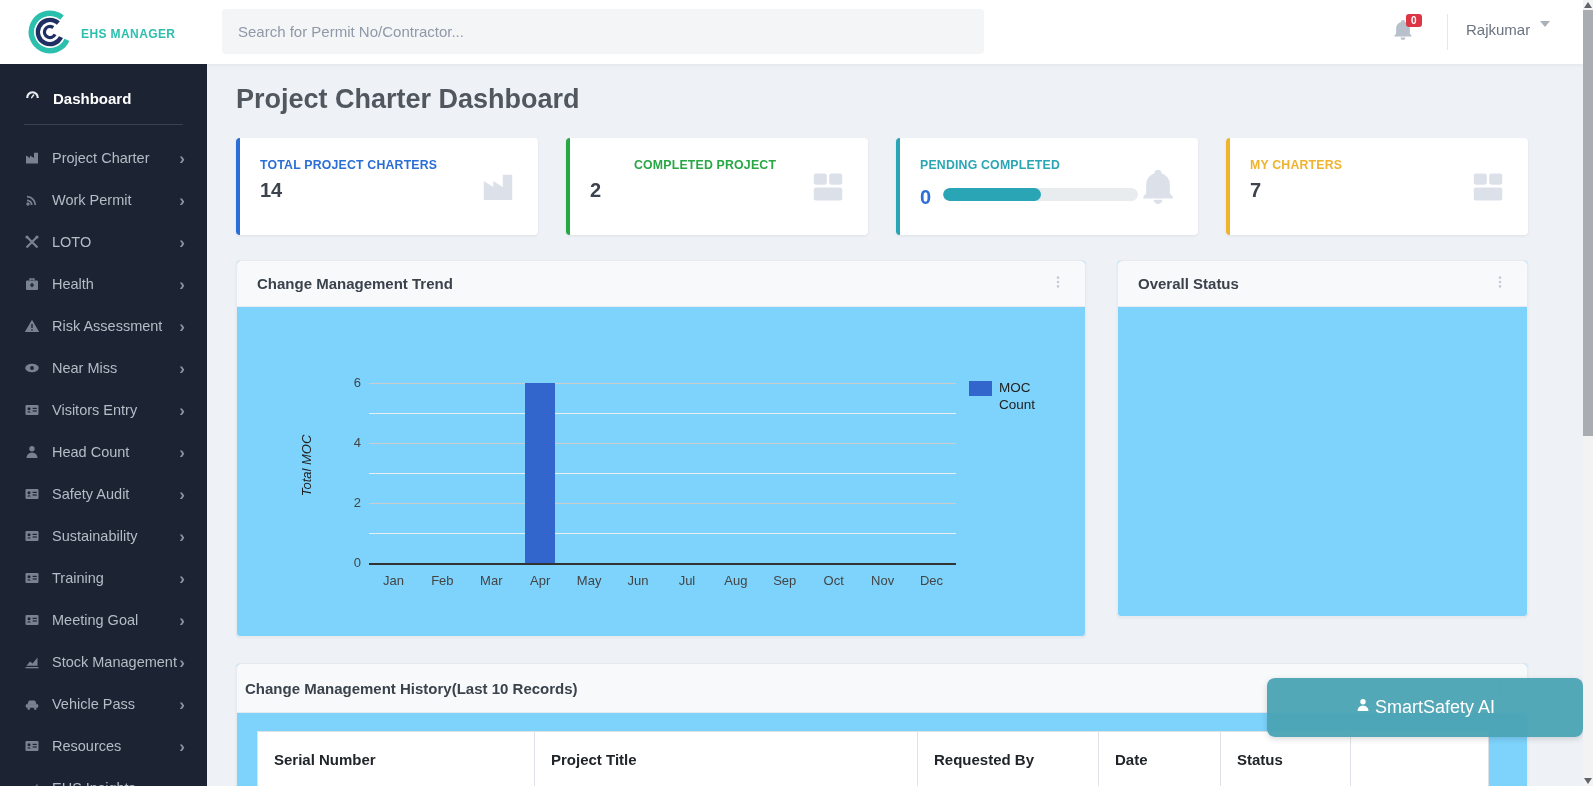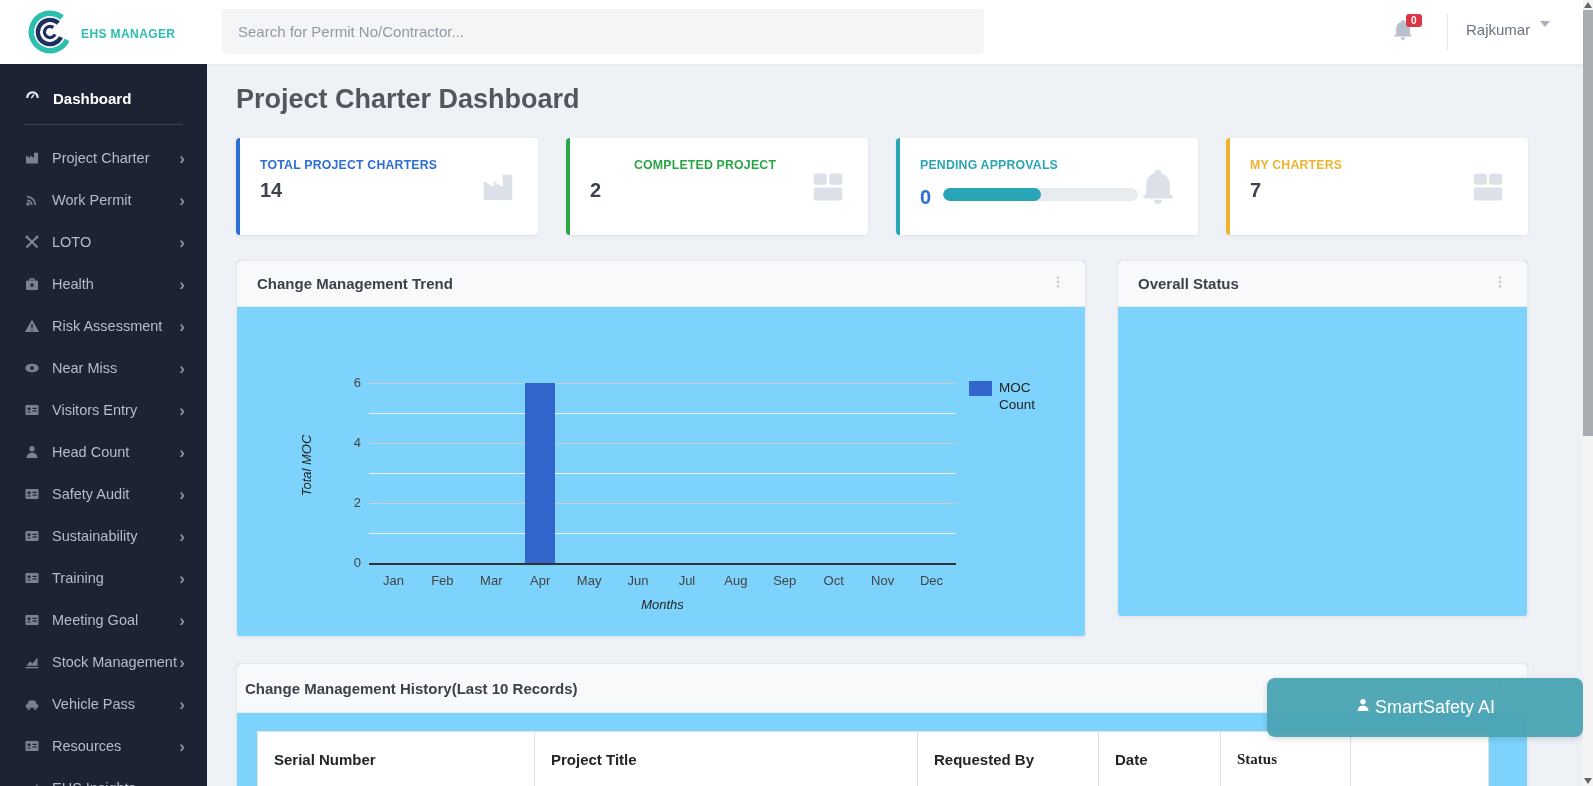--- a/index.html
+++ b/index.html
@@ -343,21 +343,21 @@
     <div class="stat-card" style="border-left-color: rgb(40, 167, 69);">
       <div class="stat-label" style="color: rgb(40, 167, 69); margin-left: 44px;">COMPLETED PROJECT</div>
       <div class="stat-value">2</div>
       <span class="stat-icon-slot"><svg viewBox="0 0 16 16" fill="currentColor">
             <rect x="2" y="2.3" width="5.5" height="4.7" rx=".9"></rect>
             <rect x="8.5" y="2.3" width="5.5" height="4.7" rx=".9"></rect>
             <rect x="2" y="8.2" width="12" height="5.5" rx=".9"></rect>
           </svg></span>
     </div>
     <div class="stat-card" style="border-left-color: rgb(42, 165, 181);">
-      <div class="stat-label" style="color: rgb(42, 165, 181);">PENDING APPROVALS</div>
+      <div class="stat-label" style="color: rgb(42, 165, 181);">PENDING COMPLETED</div>
       <div class="stat-row">
         <div class="stat-value" style="color: rgb(43, 110, 214);">0</div>
         <div class="progress-track">
           <div class="progress-fill" style="width: 50%;"></div>
         </div>
       </div>
       <span class="stat-icon-slot"><svg viewBox="0 0 16 16" fill="currentColor">
             <path d="M8 15.2a1.8 1.8 0 0 0 1.8-1.8H6.2A1.8 1.8 0 0 0 8 15.2zm5-4.4V7a5 5 0 0 0-3.5-4.8 1.5 1.5 0 0 0-3 0A5 5 0 0 0 3 7v3.8L1.8 12v.8h12.4V12z"></path>
           </svg></span>
     </div>
@@ -376,21 +376,20 @@
     <div class="panel-header">
       <span>Change Management Trend</span>
       <span class="dots-slot"><svg viewBox="0 0 16 16" fill="currentColor">
             <circle cx="8" cy="3" r="1.5"></circle>
             <circle cx="8" cy="8" r="1.5"></circle>
             <circle cx="8" cy="13" r="1.5"></circle>
           </svg></span>
     </div>
     <div id="chart-body">
       <div class="ylabel">Total MOC</div>
-      <div class="xlabel">Months</div>
       <div class="legend">
         <span class="legend-swatch" style="background: rgb(51, 102, 204);"></span>
         <span class="legend-text">MOC Count</span>
       </div>
     <div class="grid baseline" style="left: 132px; width: 587px; top: 256px;"></div>
         <div class="ytick" style="top: 248px;">0</div>
         <div class="grid minor" style="left: 132px; width: 587px; top: 226px;"></div>
         <div class="grid major" style="left: 132px; width: 587px; top: 196px;"></div>
         <div class="ytick" style="top: 188px;">2</div>
         <div class="grid minor" style="left: 132px; width: 587px; top: 166px;"></div>
@@ -436,21 +435,21 @@
           </svg></span>
     </div>
     <div class="table-wrap">
       <table>
         <thead>
             <tr>
               <th style="width: 277px;">Serial Number</th>
               <th style="width: 383px;">Project Title</th>
               <th style="width: 181px;">Requested By</th>
               <th style="width: 122px;">Date</th>
-              <th style="width: 130px; font-family: Liberation Serif, serif;">Status</th>
+              <th style="width: 130px;">Status</th>
               <th style="width: 138px;"></th>
             </tr>
           </thead>
       </table>
     </div>
   </div>
 
   <button class="smart-btn">
     <span class="icon">
       <svg viewBox="0 0 16 16" fill="currentColor">

